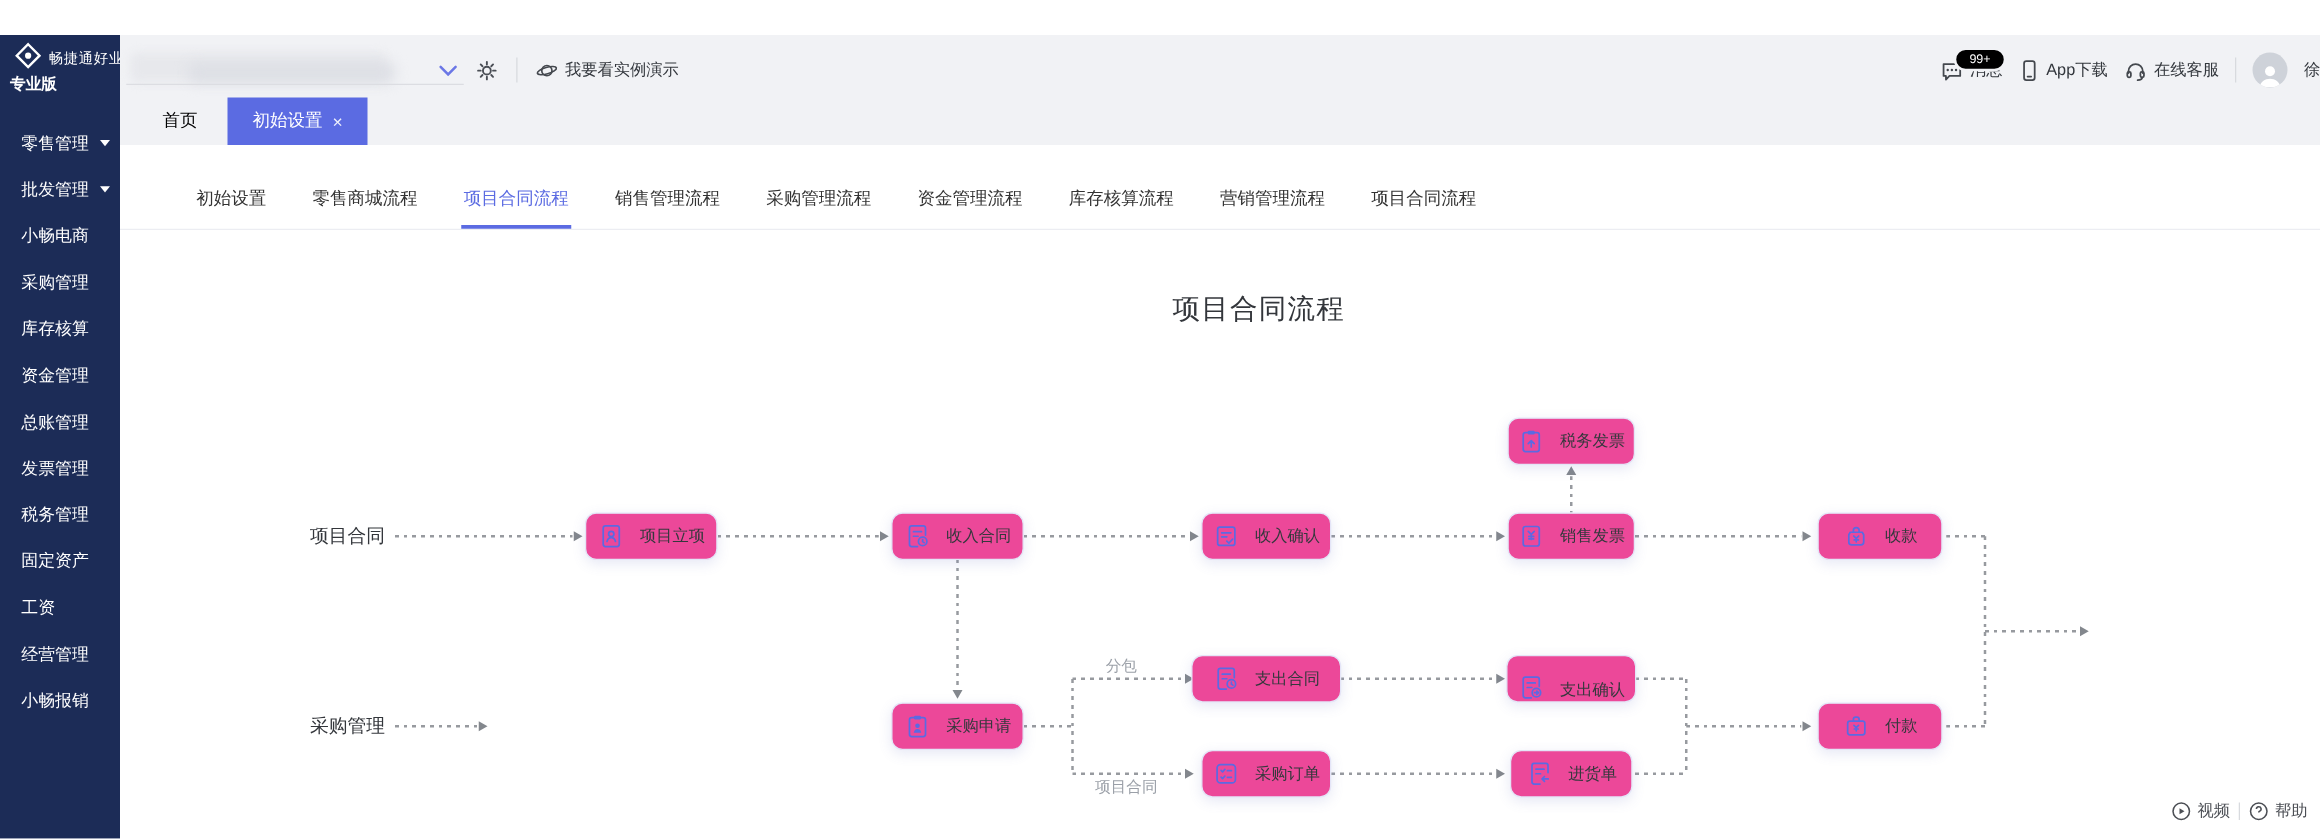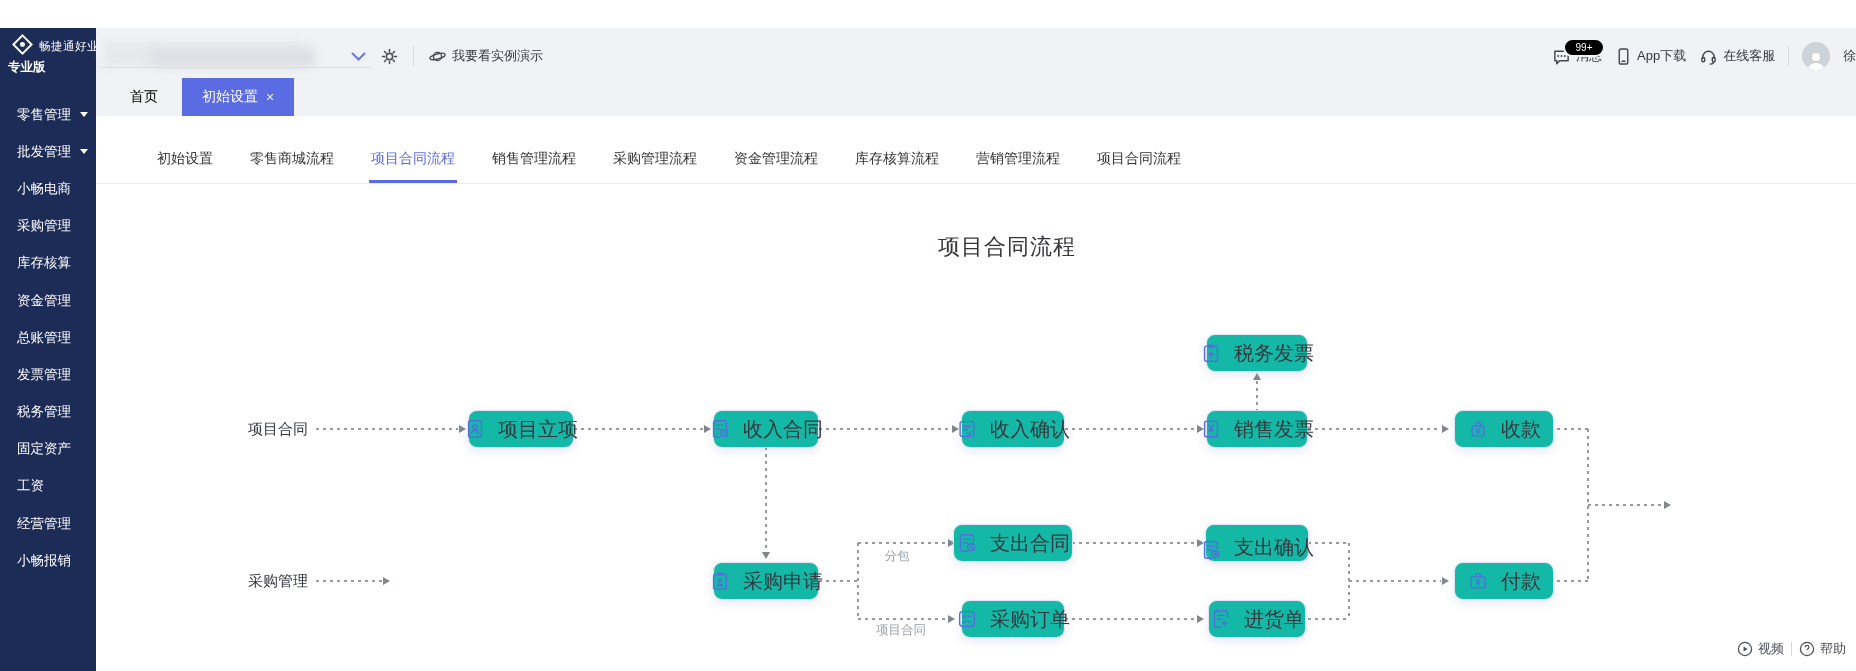--- a/index.html
+++ b/index.html
@@ -48,22 +48,22 @@
   
   .flow-layer{position:absolute;left:0;top:0;width:1856px;height:671px;pointer-events:none;}
   .flow-title{position:absolute;left:938px;top:232px;font-size:22px;color:#33363b;letter-spacing:1px;}
   .hseg{position:absolute;height:2px;background-image:repeating-linear-gradient(90deg,#979a9f 0 3px,transparent 3px 7px);}
   .vseg{position:absolute;width:2px;background-image:repeating-linear-gradient(180deg,#979a9f 0 3px,transparent 3px 7px);}
   .arr{position:absolute;width:0;height:0;}
   .arr.right{border-top:4.5px solid transparent;border-bottom:4.5px solid transparent;border-left:7.5px solid #83878d;}
   .arr.up{border-left:4.5px solid transparent;border-right:4.5px solid transparent;border-bottom:7.5px solid #83878d;}
   .arr.down{border-left:4.5px solid transparent;border-right:4.5px solid transparent;border-top:7.5px solid #83878d;}
   .flow-node{position:absolute;height:38px;transform:translate(-50%,-50%);display:flex;align-items:center;
-             justify-content:center;gap:12px;background:#14b8a6;border:1px solid #e4e5f7;border-radius:9px;
-             box-shadow:0 3px 10px rgba(100,110,190,.16);font-size:20px;color:#35383d;white-space:nowrap;
+             justify-content:center;gap:12px;background:#ec4899;border:1px solid #e4e5f7;border-radius:9px;
+             box-shadow:0 3px 10px rgba(100,110,190,.16);font-size:13px;color:#35383d;white-space:nowrap;
              box-sizing:border-box;pointer-events:auto;cursor:pointer;}
   .row-label{position:absolute;transform:translate(-100%,-50%);font-size:15px;color:#33363b;white-space:nowrap;text-align:right;}
   .branch-label{position:absolute;transform:translate(-50%,-50%);font-size:12.5px;color:#9ba0a8;white-space:nowrap;}
   svg{display:block;}
 </style>
 </head>
 <body>
 
 <div class="page">
   <div class="topstrip"></div>
@@ -274,21 +274,21 @@
       <div class="arr right" style="left: 1663.5px; top: 500.5px;"></div>
       <div class="arr down" style="left: 761.5px; top: 551.5px;"></div>
       <div class="arr right" style="left: 382.5px; top: 576.5px;"></div>
       <div class="arr right" style="left: 947.5px; top: 538.5px;"></div>
       <div class="arr right" style="left: 947.5px; top: 614.5px;"></div>
       <div class="arr right" style="left: 1196.5px; top: 538.5px;"></div>
       <div class="arr right" style="left: 1196.5px; top: 614.5px;"></div>
       <div class="arr right" style="left: 1441.5px; top: 576.5px;"></div>
       <div class="row-label" style="left: 308px; top: 429px;">项目合同</div>
       <div class="row-label" style="left: 308px; top: 581px;">采购管理</div>
-      <div class="branch-label" style="left: 897px; top: 533px; margin-top: 23px;">分包</div>
+      <div class="branch-label" style="left: 897px; top: 533px;">分包</div>
       <div class="branch-label" style="left: 901px; top: 630px;">项目合同</div>
       <div class="flow-node" style="left: 521px; top: 429px; width: 106px;">
         <span>
           <svg width="22" height="22" viewBox="0 0 24 24" fill="none" stroke="#5a6ae3" stroke-width="1.5" stroke-linecap="round" stroke-linejoin="round">
             <rect x="5" y="3" width="14" height="18" rx="2"></rect>
             <circle cx="12" cy="10" r="2.3"></circle>
             <path d="M8.3 16.5c.6-2.2 2.1-3.3 3.7-3.3s3.1 1.1 3.7 3.3"></path>
           </svg>
         </span>
         <span>项目立项</span>

